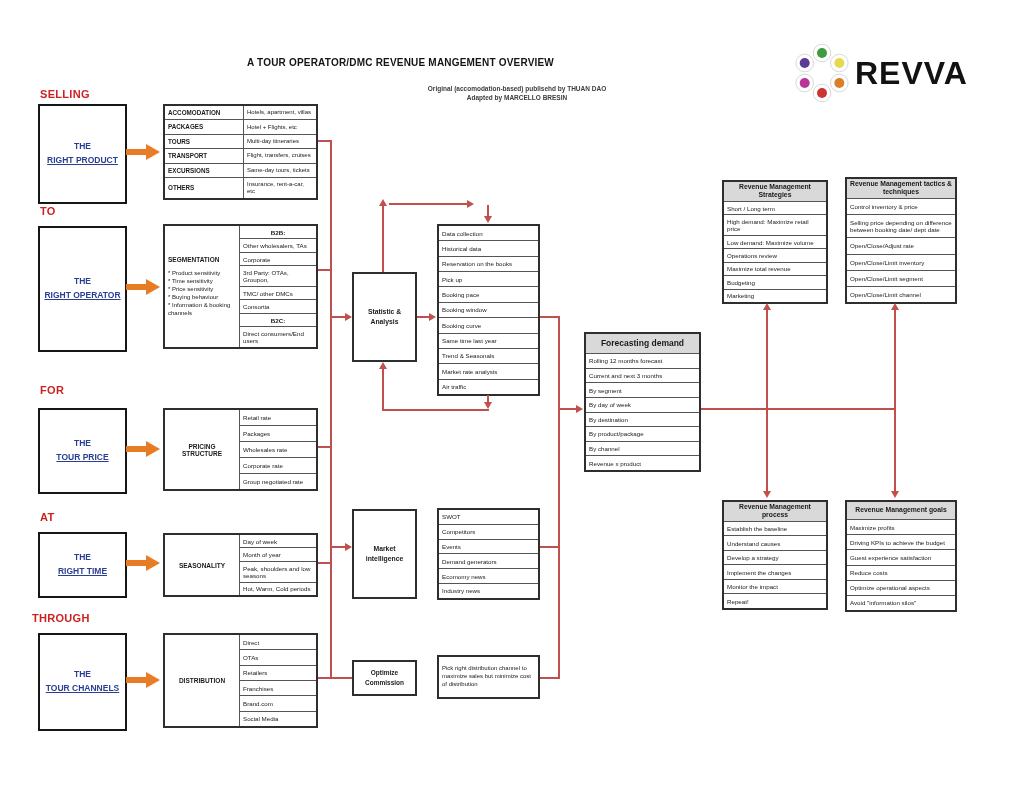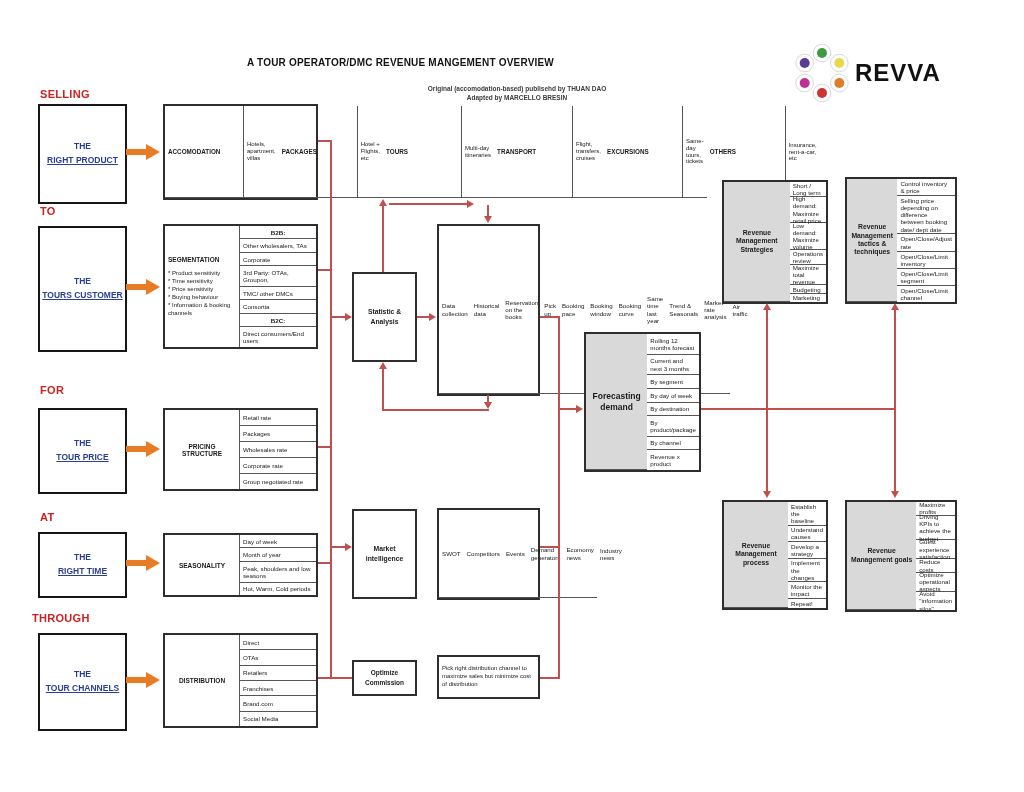--- a/index.html
+++ b/index.html
@@ -5,40 +5,40 @@
   html,body{margin:0;padding:0;background:#fff;}
   .page{position:relative;width:1024px;height:792px;background:#fff;overflow:hidden;
         font-family:"Liberation Sans","DejaVu Sans",sans-serif;color:#1a1a1a;}
 
   
   .title{position:absolute;left:247px;top:57px;width:470px;text-align:left;
          font-size:10px;font-weight:bold;letter-spacing:.2px;color:#141414;}
   .subtitle{position:absolute;left:377px;top:84px;width:280px;text-align:center;
             font-size:6.5px;font-weight:bold;color:#3c3c3c;line-height:1.4;}
   .logo{position:absolute;left:793px;top:44px;width:180px;height:58px;display:flex;align-items:center;}
-  .logotext{font-size:24px;font-weight:bold;color:#121212;letter-spacing:1px;margin-left:4px;}
+  .logotext{font-size:32px;font-weight:bold;color:#121212;letter-spacing:1px;margin-left:4px;}
 
   
   .rhead{position:absolute;font-size:11px;font-weight:bold;color:var(--heading-red,#cc2222);letter-spacing:.3px;}
 
   
   .bluebox{position:absolute;border:2px solid #161616;background:#fff;display:flex;flex-direction:column;
            align-items:center;justify-content:center;text-align:center;}
   .bluebox span{color:var(--link-blue,#2b3f92);font-weight:bold;font-size:8.5px;line-height:1.6;}
   .bluebox .ul{text-decoration:underline;}
 
   
   .oarrow{position:absolute;width:34px;height:16px;}
   .oarrow .shaft{position:absolute;left:0;top:5px;width:21px;height:6px;background:var(--arrow-orange,#e87c24);}
   .oarrow .head{position:absolute;left:20px;top:0;width:0;height:0;
                 border-top:8px solid transparent;border-bottom:8px solid transparent;
                 border-left:14px solid var(--arrow-orange,#e87c24);}
 
   
-  .box{position:absolute;border:2px solid #2e2e2e;background:#fff;display:flex;box-sizing:border-box;}
+  .box{position:absolute;border:2px solid #2e2e2e;background:#fff;display:flex;flex-direction:column;box-sizing:border-box;}
   .box.hsplit{flex-direction:row;}
   .rows{flex:1;display:flex;flex-direction:column;min-height:0;}
   .cell{flex:1 1 auto;display:flex;align-items:center;padding:1px 3px;font-size:6.2px;line-height:1.15;
         border-bottom:1px solid #555;color:#1a1a1a;min-height:0;}
   .rows .cell:last-child,.box > .cell:last-child{border-bottom:none;}
   .cell.b{font-weight:bold;}
   .cell.c{justify-content:center;text-align:center;}
   .trow{flex:1 1 auto;display:flex;border-bottom:1px solid #555;min-height:0;}
   .trow:last-child{border-bottom:none;}
   .trow .lbl{width:72px;border-right:1px solid #555;font-weight:bold;font-size:6.3px;
@@ -105,21 +105,21 @@
   <div class="rhead" style="left:40px;top:384px">FOR</div>
   <div class="rhead" style="left:40px;top:511px">AT</div>
   <div class="rhead" style="left:32px;top:612px">THROUGH</div>
 
   <div class="bluebox" style="left:38px;top:104px;width:85px;height:96px">
     <span>THE</span>
     <span class="ul">RIGHT PRODUCT</span>
   </div>
   <div class="bluebox" style="left:38px;top:226px;width:85px;height:122px">
     <span>THE</span>
-    <span class="ul">TOURS CUSTOMER</span>
+    <span class="ul">RIGHT OPERATOR</span>
   </div>
   <div class="bluebox" style="left:38px;top:408px;width:85px;height:82px">
     <span>THE</span>
     <span class="ul">TOUR PRICE</span>
   </div>
   <div class="bluebox" style="left:38px;top:532px;width:85px;height:62px">
     <span>THE</span>
     <span class="ul">RIGHT TIME</span>
   </div>
   <div class="bluebox" style="left:38px;top:633px;width:85px;height:94px">

